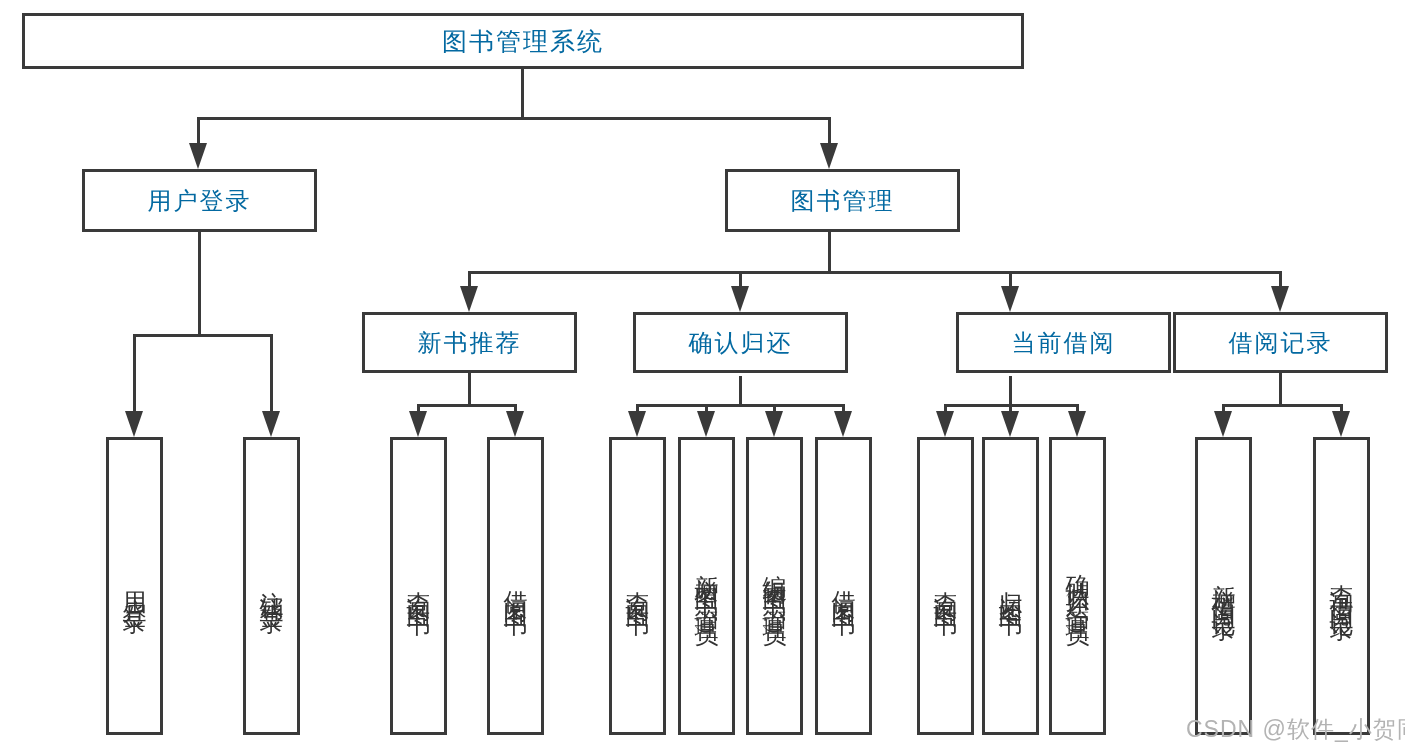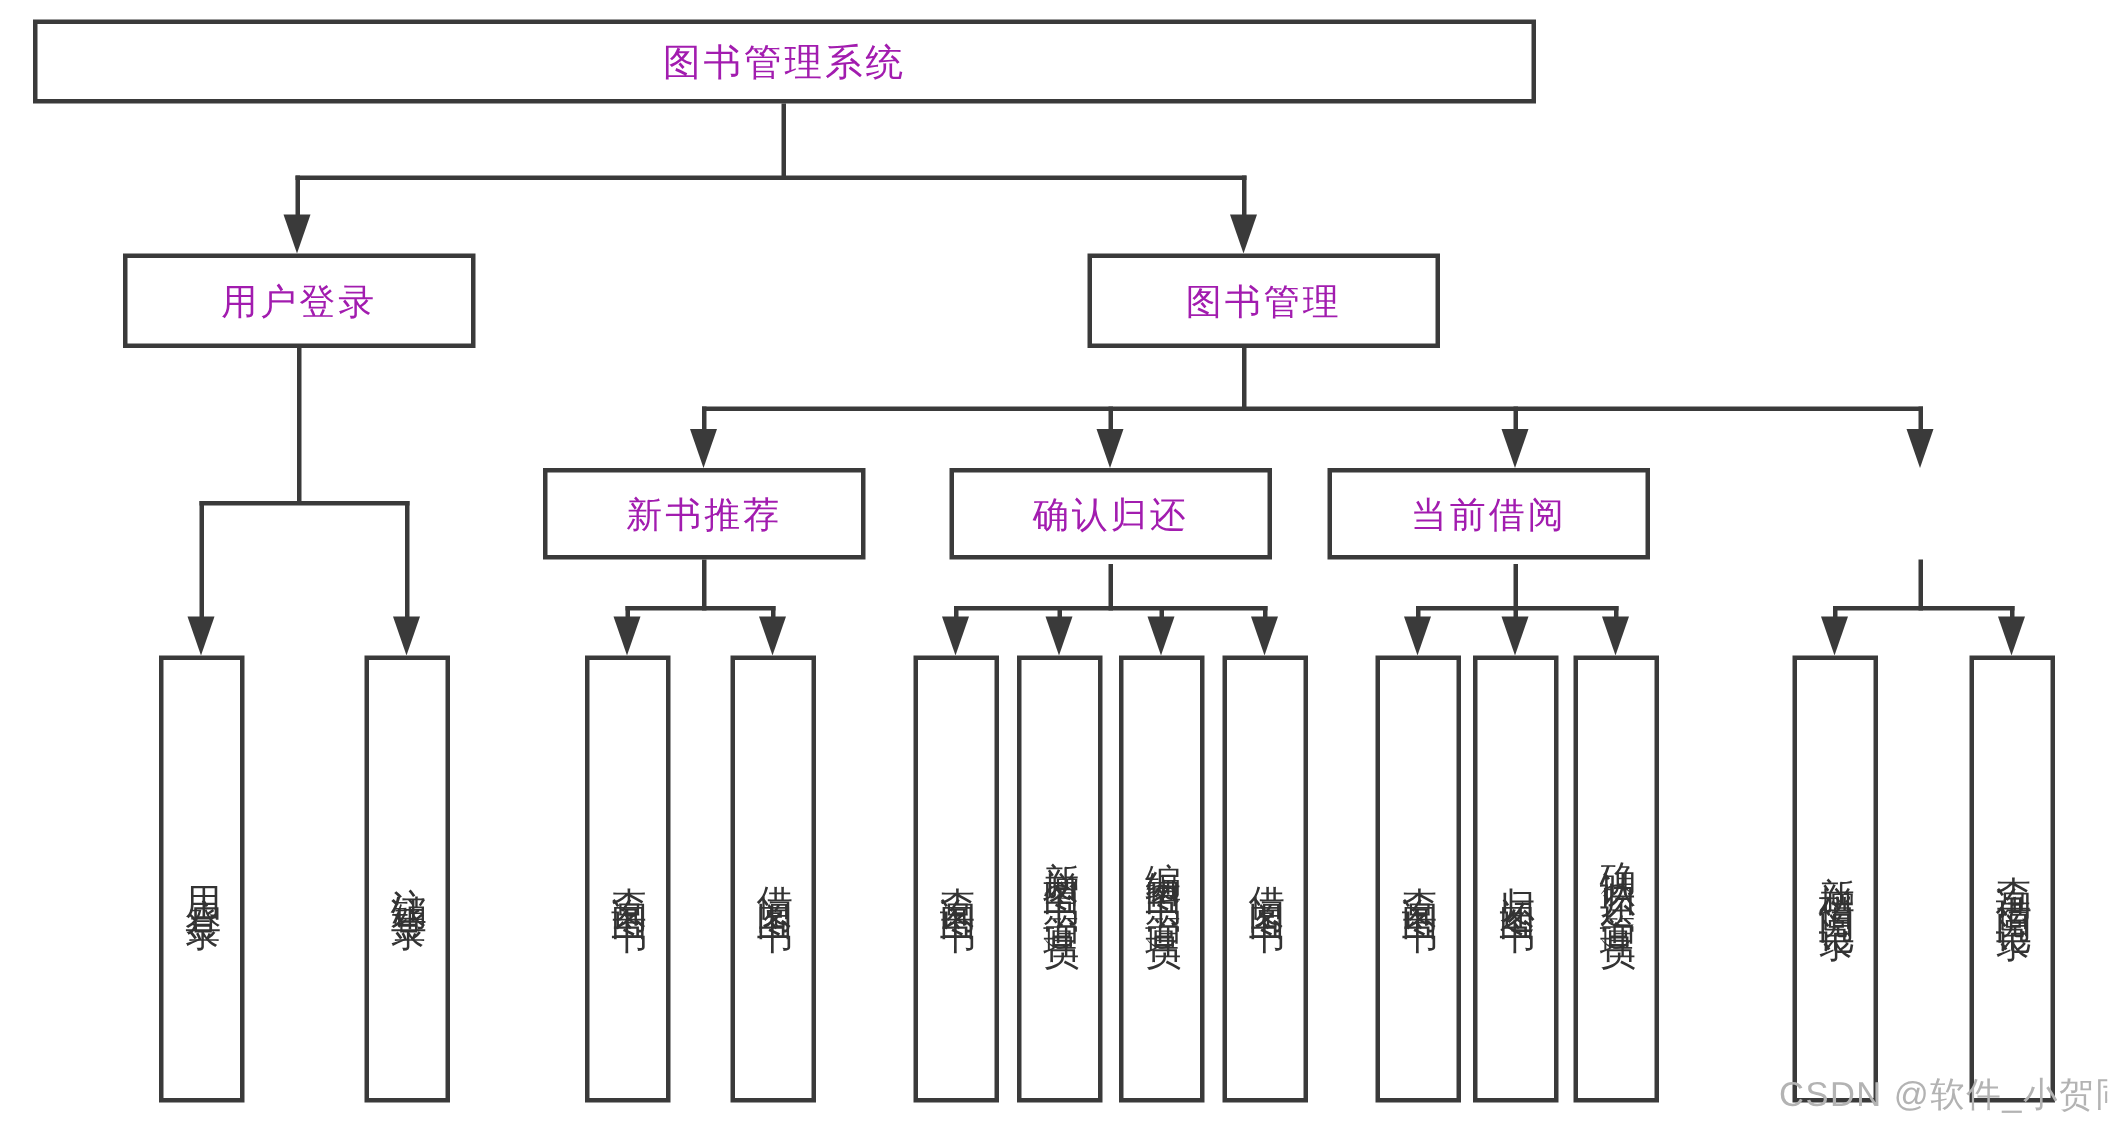--- a/index.html
+++ b/index.html
@@ -18,21 +18,21 @@
   .box {
     position: absolute;
     box-sizing: border-box;
     border: 3px solid #3a3a3a;
     background: #ffffff;
     display: flex;
     align-items: center;
     justify-content: center;
     font-size: 24px;
     letter-spacing: 2px;
-    color: #a21caf;
+    color: #0369a1;
     white-space: nowrap;
   }
   .root { font-size: 25px; }
   .vbox {
     position: absolute;
     box-sizing: border-box;
     border: 3px solid #3a3a3a;
     background: #ffffff;
     display: flex;
     align-items: center;
@@ -102,21 +102,22 @@
   <div class="arr" style="left:460px; top:286px;"></div>
   <div class="vl" style="left:739px; top:271px; height:17px;"></div>
   <div class="arr" style="left:731px; top:286px;"></div>
   <div class="vl" style="left:1009px; top:271px; height:17px;"></div>
   <div class="arr" style="left:1001px; top:286px;"></div>
   <div class="vl" style="left:1279px; top:271px; height:17px;"></div>
   <div class="arr" style="left:1271px; top:286px;"></div>
 
   <div class="box" style="left:362px; top:312px; width:215px; height:61px;">新书推荐</div>
   <div class="box" style="left:633px; top:312px; width:215px; height:61px;">确认归还</div>
-  <div class="box" style="left:885px; top:312px; width:215px; height:61px;">当前借阅</div>
+  <div class="box" style="left:956px; top:312px; width:215px; height:61px;">当前借阅</div>
+  <div class="box" style="left:1173px; top:312px; width:215px; height:61px;">借阅记录</div>
 
   <div class="vl" style="left:468px; top:373px; height:34px;"></div>
   <div class="hl" style="left:417px; top:404px; width:100px;"></div>
   <div class="vl" style="left:417px; top:404px; height:12px;"></div>
   <div class="arr" style="left:409px; top:411px;"></div>
   <div class="vl" style="left:514px; top:404px; height:12px;"></div>
   <div class="arr" style="left:506px; top:411px;"></div>
 
   <div class="vl" style="left:739px; top:376px; height:31px;"></div>
   <div class="hl" style="left:636px; top:404px; width:209px;"></div>

